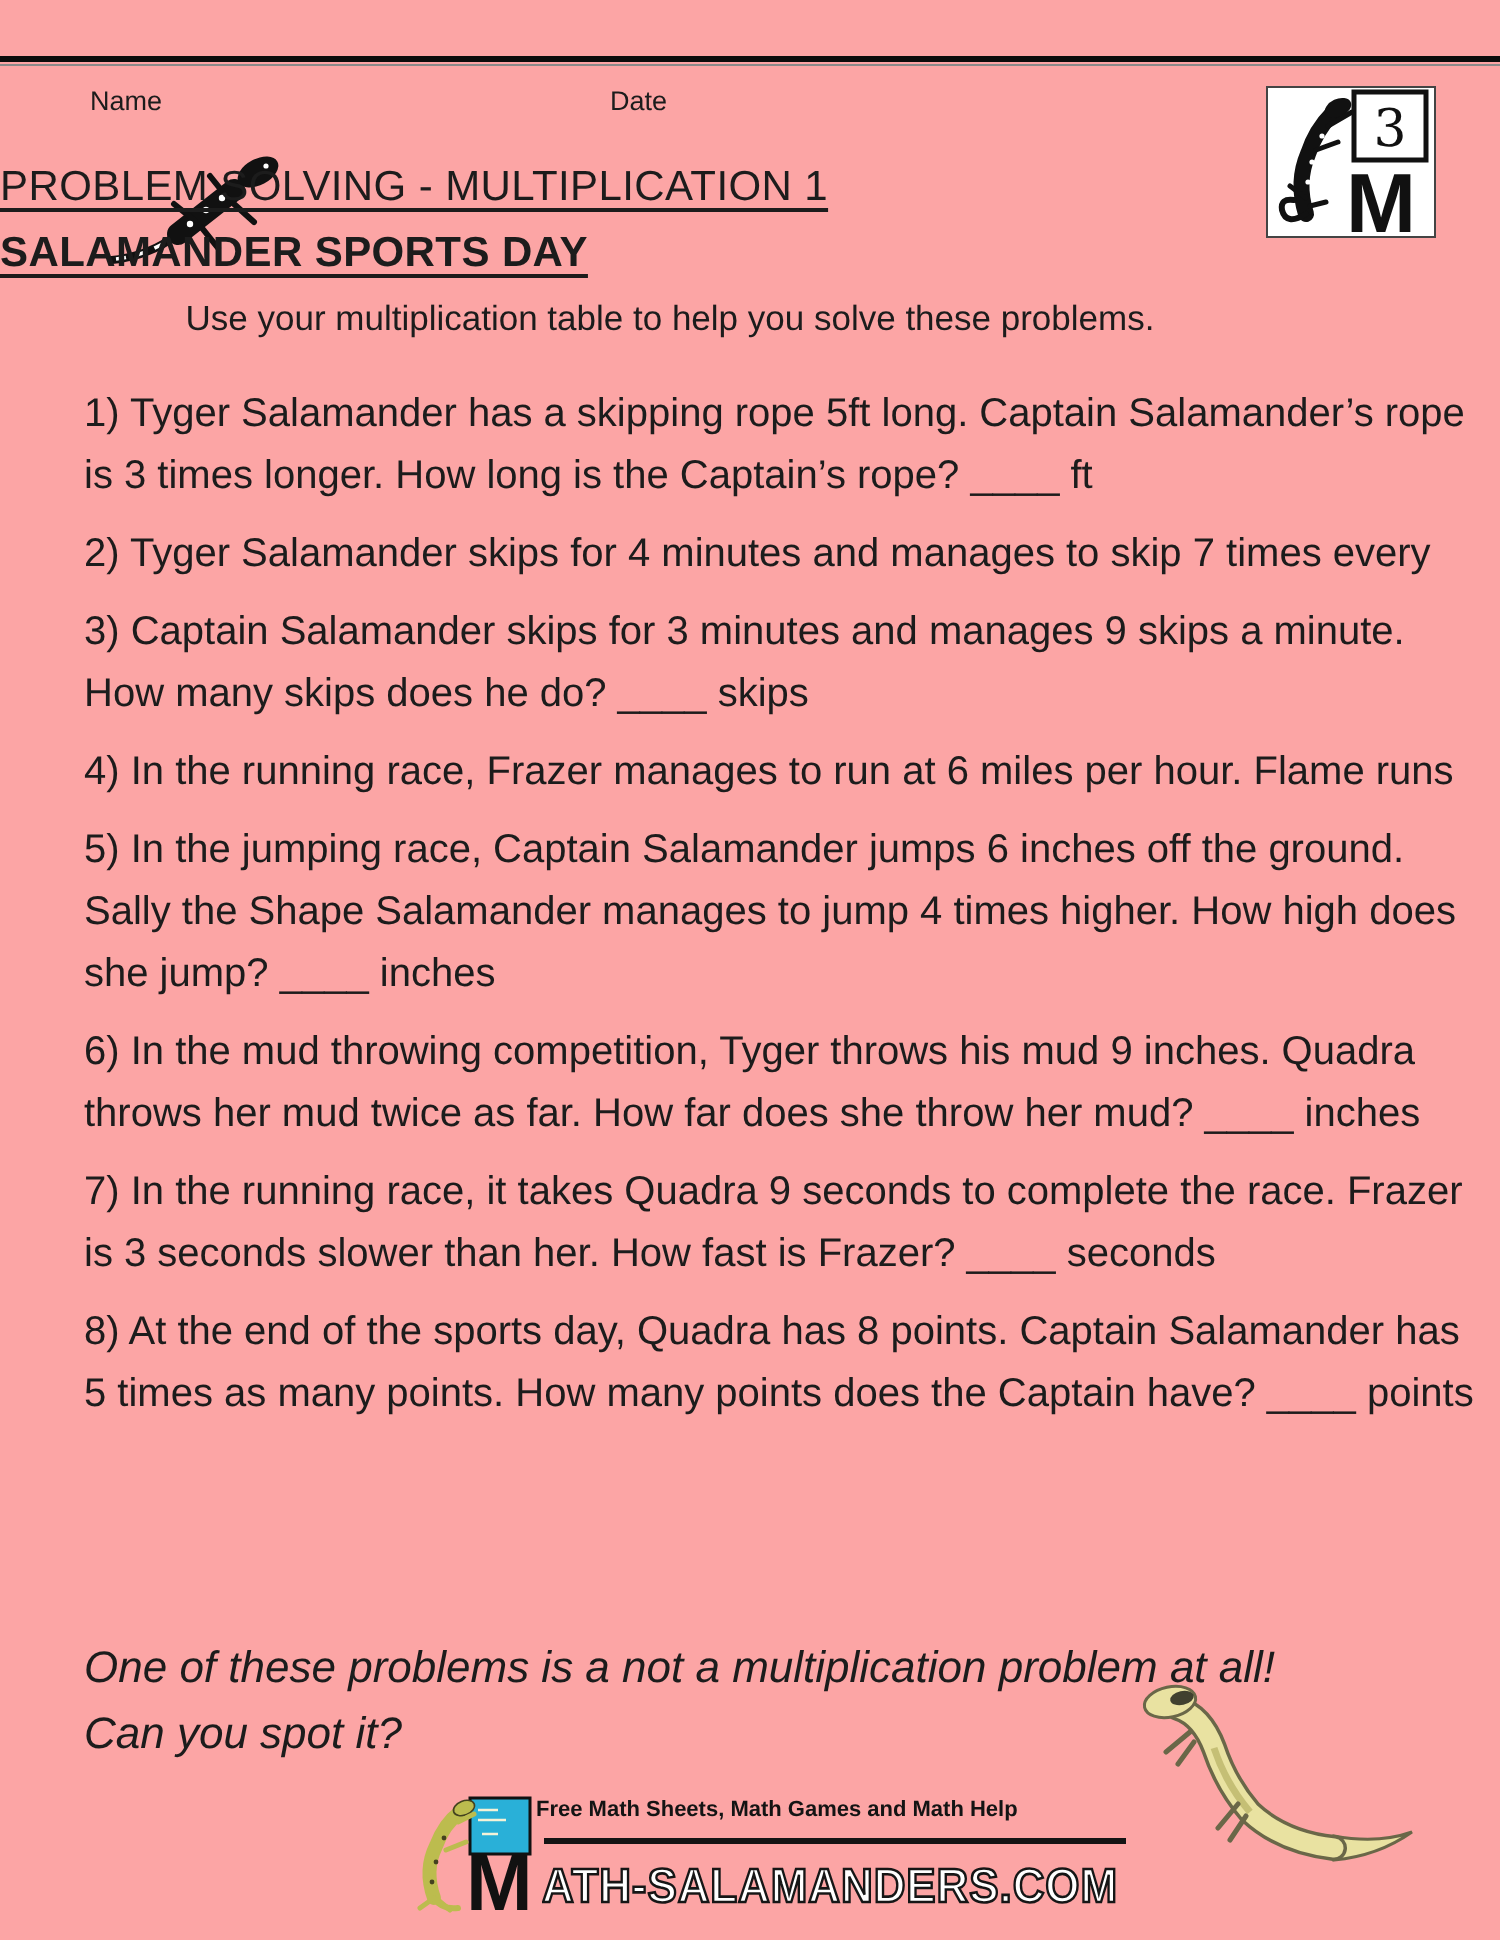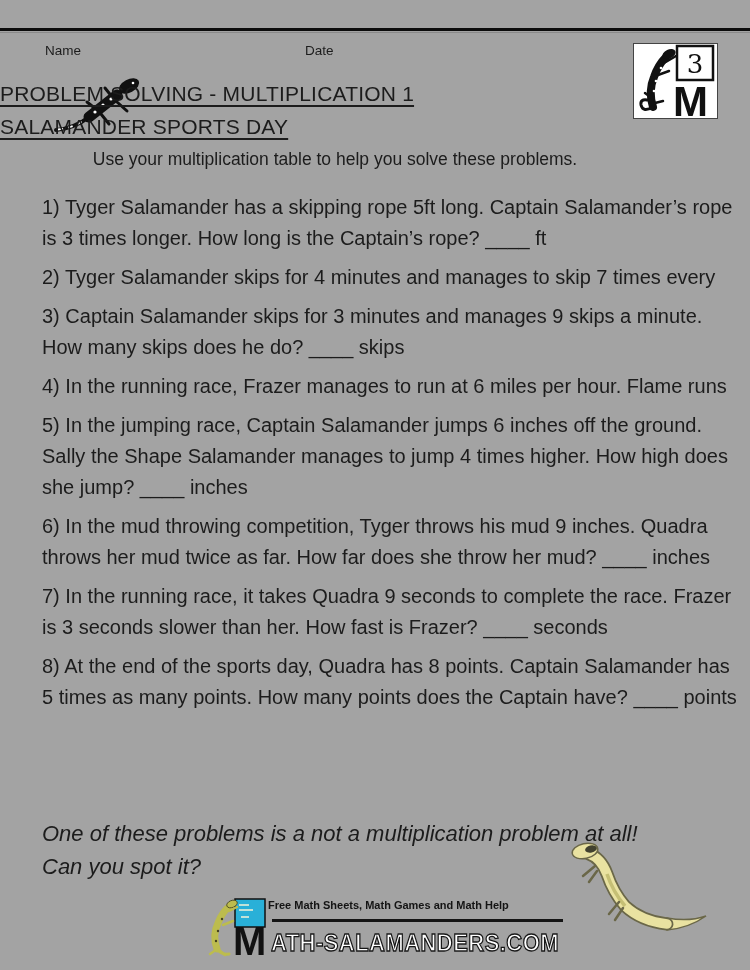--- a/index.html
+++ b/index.html
@@ -1,40 +1,40 @@
 <!DOCTYPE html>
 <html><head>
 <meta charset="utf-8">
 <style>
   html, body { margin: 0; padding: 0; background: #ffffff; }
   .page {
     position: relative;
     width: 750px;
     height: 970px;
-    background: #a3a3a3;
+    background: #fca5a5;
     font-family: "Liberation Sans", sans-serif;
     color: #1c1c1c;
     overflow: hidden;
   }
   .topbar-black { position: absolute; left: 0; top: 28px; width: 750px; height: 3px; background: #0c0c0c; }
   .topbar-gray  { position: absolute; left: 0; top: 32px; width: 750px; height: 1px; background: #8a8a8a; }
 
   .name-label { position: absolute; left: 45px;  top: 43px; font-size: 13.5px; }
   .date-label { position: absolute; left: 305px; top: 43px; font-size: 13.5px; }
 
   .salamander-left { position: absolute; left: 53px; top: 70px; }
   .logo-box { position: absolute; left: 633px; top: 43px; }
 
   .title-line {
     position: absolute; left: 0; width: 750px; 
     font-size: 21px; letter-spacing: 0.2px;
     text-decoration: underline; text-underline-offset: 4px; text-decoration-thickness: 1.5px;
   }
   .title-1 { top: 82px; }
-  .title-2 { top: 115px; }
+  .title-2 { top: 115px; font-weight: bold; }
 
   .instruction {
     position: absolute; left: 0; top: 149px; width: 670px; text-align: center;
     font-size: 17.5px;
   }
 
   .problems { position: absolute; left: 42px; top: 192px; width: 680px; }
   .problems p { margin: 0 0 8px 0; font-size: 20px; line-height: 31px; }
   .problems p span { display: block; white-space: nowrap; }
 

